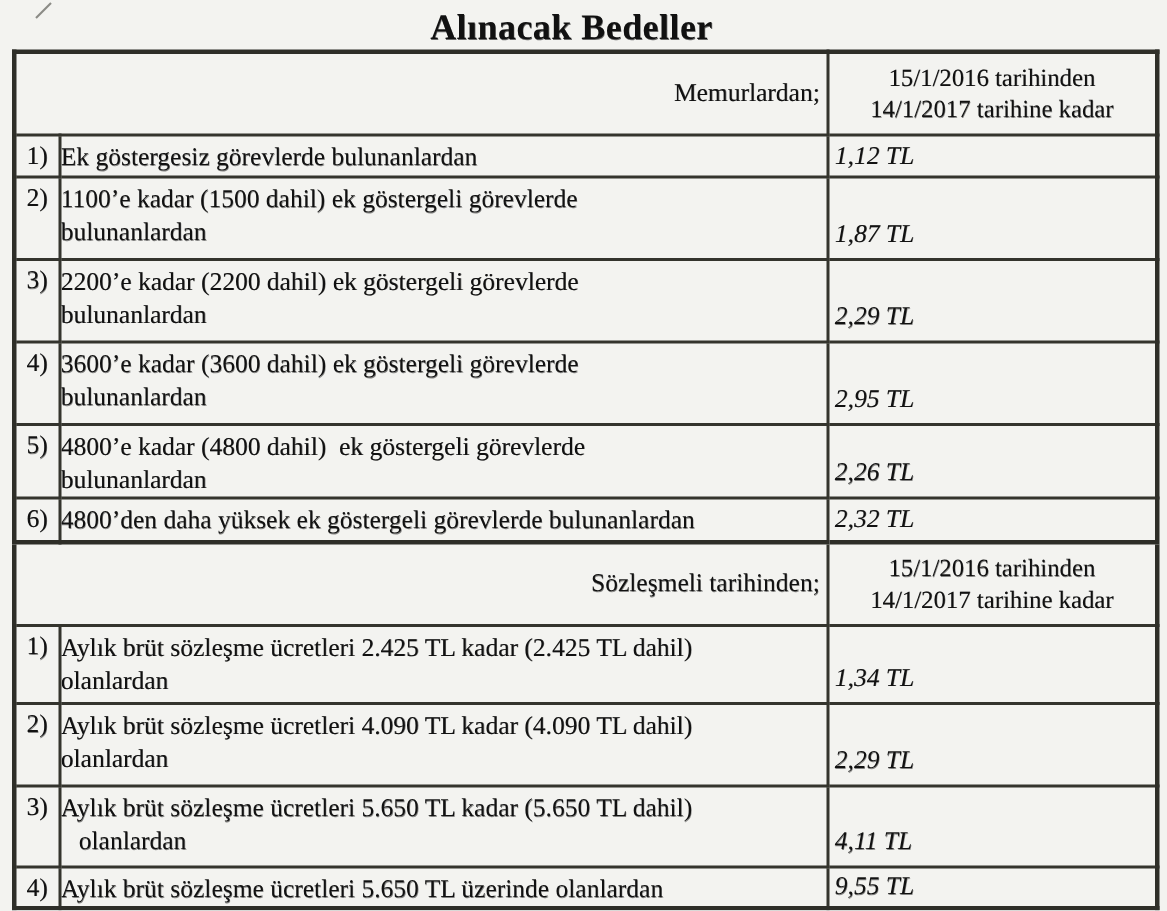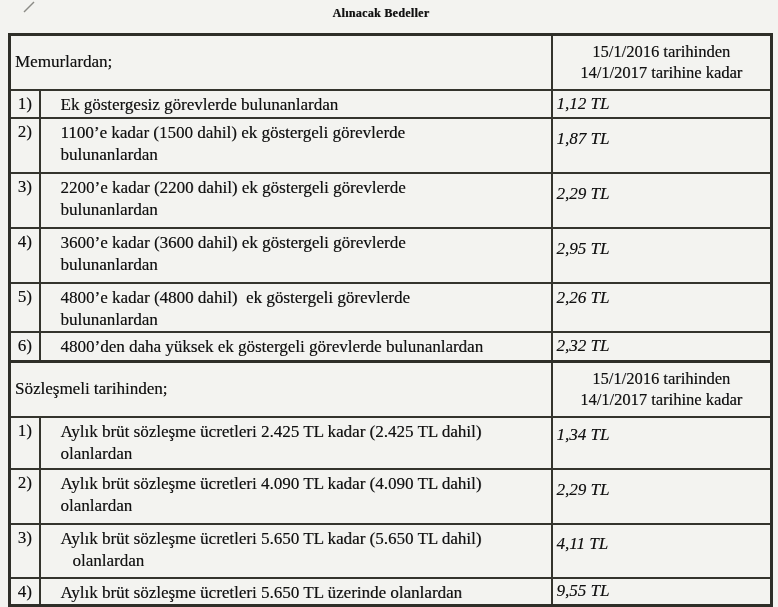--- a/index.html
+++ b/index.html
@@ -15,21 +15,21 @@
     background: #f3f3f0;
     font-family: "Liberation Serif", "DejaVu Serif", serif;
     color: #111;
   }
   .doc-title {
     position: absolute;
     top: 6px;
     left: 0;
     width: 762px;
     text-align: center;
-    font-size: 12px;
+    font-size: 24px;
     font-weight: bold;
     letter-spacing: 0.3px;
     text-shadow: 0.4px 0.4px 0 rgba(15,15,15,0.6);
   }
   .scan-artifact {
     position: absolute;
     top: 1px;
     left: 22px;
     opacity: 0.65;
   }
@@ -48,34 +48,34 @@
     overflow: hidden;
     text-shadow: 0.35px 0.35px 0 rgba(20,20,20,0.5);
   }
   td.num {
     text-align: center;
     vertical-align: top;
     padding: 3px 1px 0 1px;
   }
   td.desc {
     vertical-align: top;
-    padding: 3px 6px 0 20px;
+    padding: 3px 6px 0 0;
     line-height: 1.3;
   }
   td.val {
     vertical-align: middle;
     padding: 0 4px;
     font-style: italic;
   }
   tr.tall td.val {
     vertical-align: bottom;
-    padding-bottom: 23px;
+    padding-bottom: 6px;
   }
   tr.sec-header td.merged {
-    text-align: left;
+    text-align: right;
     vertical-align: middle;
     padding: 2px 4px;
   }
   tr.sec-header td.period-cell {
     text-align: center;
     vertical-align: middle;
     font-size: 16.5px;
     line-height: 1.3;
     padding: 2px 2px;
     margin-left: 36px;

